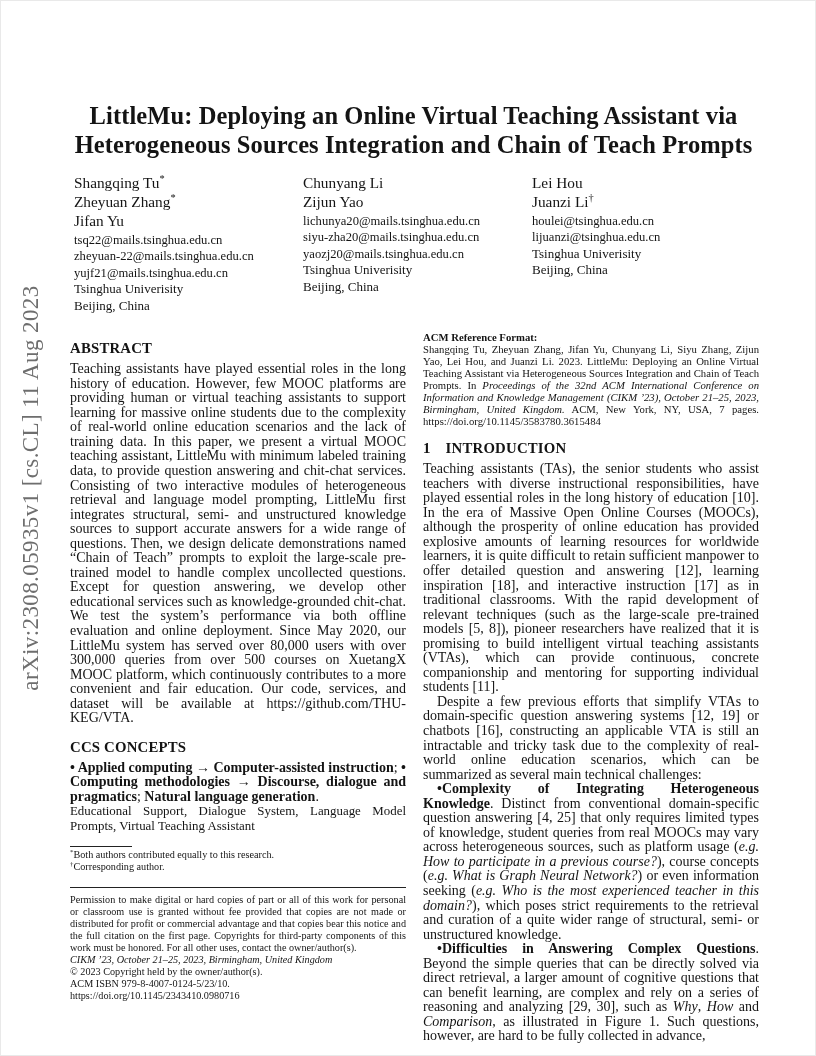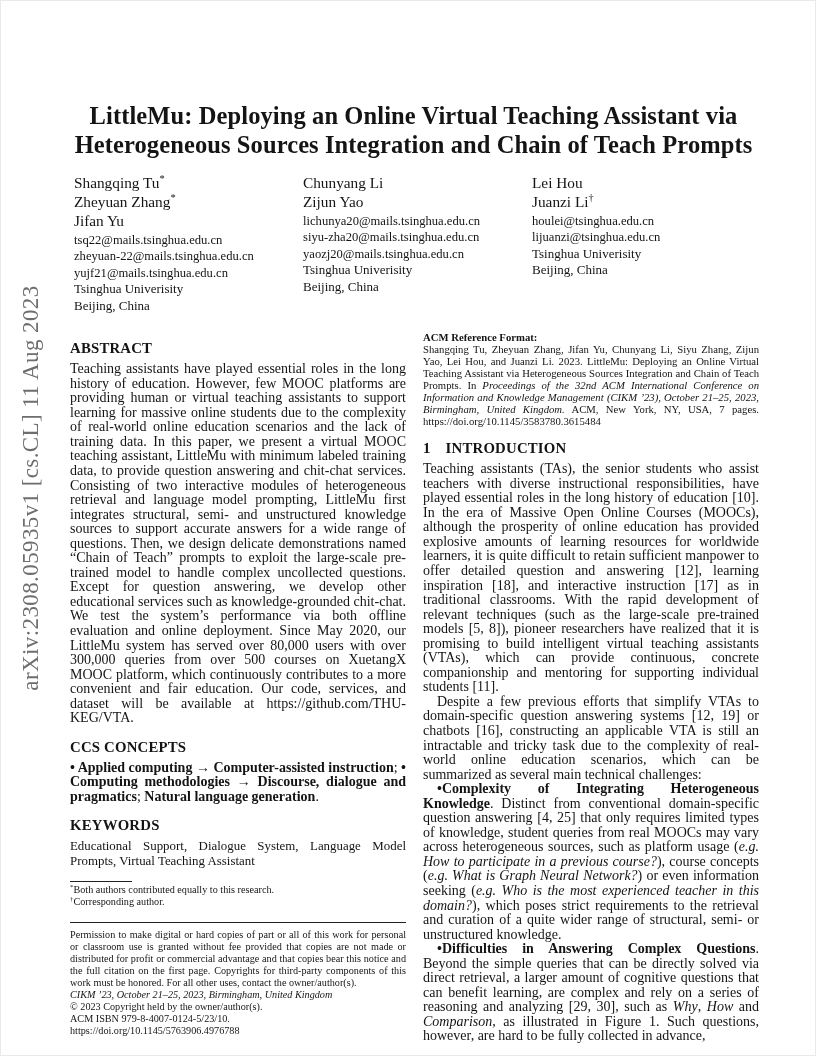--- a/index.html
+++ b/index.html
@@ -108,33 +108,32 @@
 
   <div class="columns">
 
     <div class="col">
       <h2 class="sec first">ABSTRACT</h2>
       <p class="body-text">Teaching assistants have played essential roles in the long history of education. However, few MOOC platforms are providing human or virtual teaching assistants to support learning for massive online students due to the complexity of real-world online education scenarios and the lack of training data. In this paper, we present a virtual MOOC teaching assistant, LittleMu with minimum labeled training data, to provide question answering and chit-chat services. Consisting of two interactive modules of heterogeneous retrieval and language model prompting, LittleMu first integrates structural, semi- and unstructured knowledge sources to support accurate answers for a wide range of questions. Then, we design delicate demonstrations named “Chain of Teach” prompts to exploit the large-scale pre-trained model to handle complex uncollected questions. Except for question answering, we develop other educational services such as knowledge-grounded chit-chat. We test the system’s performance via both offline evaluation and online deployment. Since May 2020, our LittleMu system has served over 80,000 users with over 300,000 queries from over 500 courses on XuetangX MOOC platform, which continuously contributes to a more convenient and fair education. Our code, services, and dataset will be available at https://github.com/THU-KEG/VTA.</p>
 
       <h2 class="sec">CCS CONCEPTS</h2>
       <p class="body-text"><span class="bd">• </span><span class="bd">Applied computing</span><span> → </span><span class="bd">Computer-assisted instruction</span><span>; </span><span class="bd">• </span><span class="bd">Computing methodologies</span><span> → </span><span class="bd">Discourse, dialogue and pragmatics</span><span>; </span><span class="bd">Natural language generation</span><span>.</span></p>
 
-      <h2 class="sec">KEYWORDS</h2>
       <p class="kw-text">Educational Support, Dialogue System, Language Model Prompts, Virtual Teaching Assistant</p>
 
       <div class="fn-rule"></div>
       <div class="footnotes perm" style="text-align:left;margin-top:2px;"><span class="sp">*</span><span>Both authors contributed equally to this research.
 </span><span class="sp">†</span><span>Corresponding author.</span></div>
 
       <div class="perm-rule"></div>
       <div class="perm"><span>Permission to make digital or hard copies of part or all of this work for personal or classroom use is granted without fee provided that copies are not made or distributed for profit or commercial advantage and that copies bear this notice and the full citation on the first page. Copyrights for third-party components of this work must be honored. For all other uses, contact the owner/author(s).
 </span><span class="it">CIKM ’23, October 21–25, 2023, Birmingham, United Kingdom
 </span><span>© 2023 Copyright held by the owner/author(s).
 </span><span>ACM ISBN 979-8-4007-0124-5/23/10.
-</span><span>https://doi.org/10.1145/5763906.4976788</span></div>
+</span><span>https://doi.org/10.1145/2343410.0980716</span></div>
     </div>
 
     <div class="col">
       <p class="acm-ref-head">ACM Reference Format:</p>
       <p class="acm-ref"><span>Shangqing Tu, Zheyuan Zhang, Jifan Yu, Chunyang Li, Siyu Zhang, Zijun Yao, Lei Hou, and Juanzi Li. 2023. LittleMu: Deploying an Online Virtual Teaching Assistant via Heterogeneous Sources Integration and Chain of Teach Prompts. In </span><span class="it">Proceedings of the 32nd ACM International Conference on Information and Knowledge Management (CIKM ’23), October 21–25, 2023, Birmingham, United Kingdom.</span><span> ACM, New York, NY, USA, 7 pages. https://doi.org/10.1145/3583780.3615484</span></p>
 
       <h2 class="sec intro-head">
         <span class="sec-num">1</span><span>INTRODUCTION</span>
       </h2>
       <p class="body-text"><span>Teaching assistants (TAs), the senior students who assist teachers with diverse instructional responsibilities, have played essential roles in the long history of education [10]. In the era of Massive Open Online Courses (MOOCs), although the prosperity of online education has provided explosive amounts of learning resources for worldwide learners, it is quite difficult to retain sufficient manpower to offer detailed question and answering [12], learning inspiration [18], and interactive instruction [17] as in traditional classrooms. With the rapid development of relevant techniques (such as the large-scale pre-trained models [5, 8]), pioneer researchers have realized that it is promising to build intelligent virtual teaching assistants (VTAs), which can provide continuous, concrete companionship and mentoring for supporting individual students [11].</span></p>

